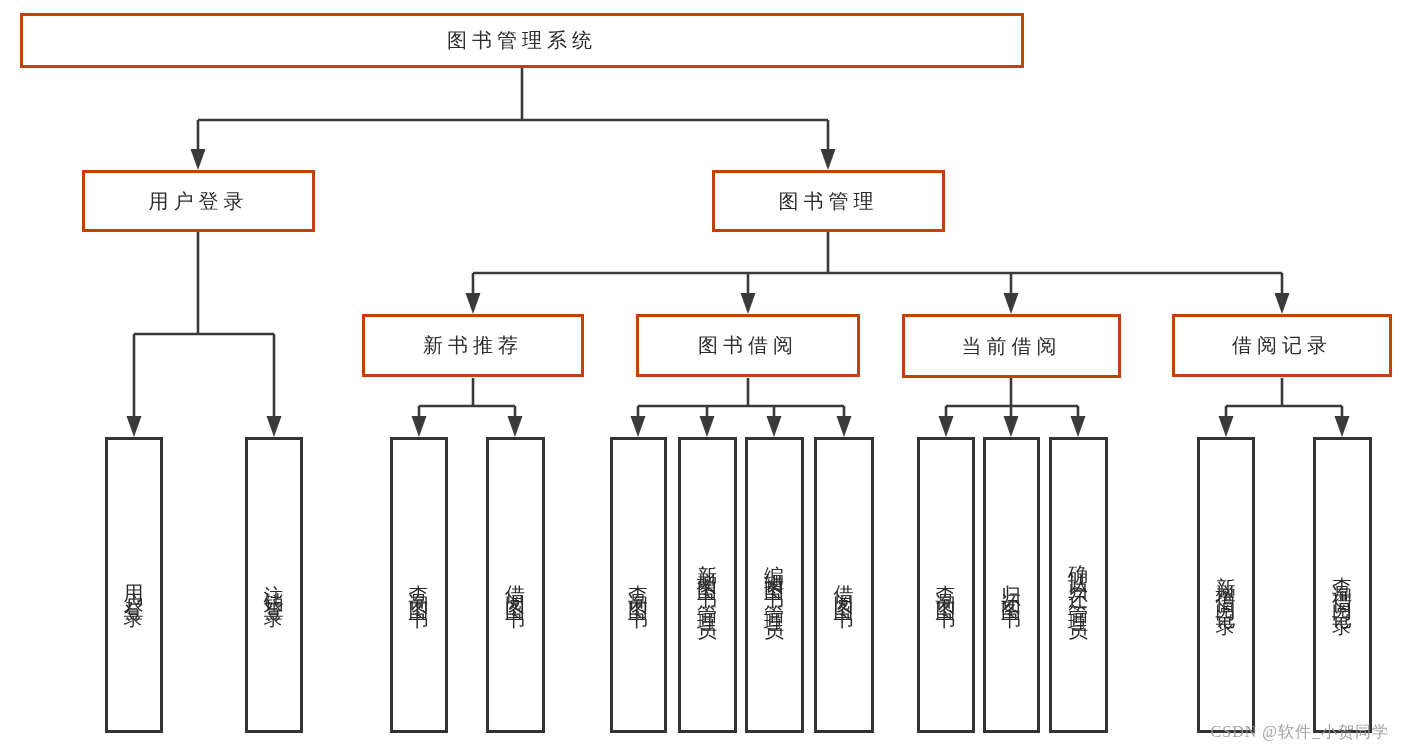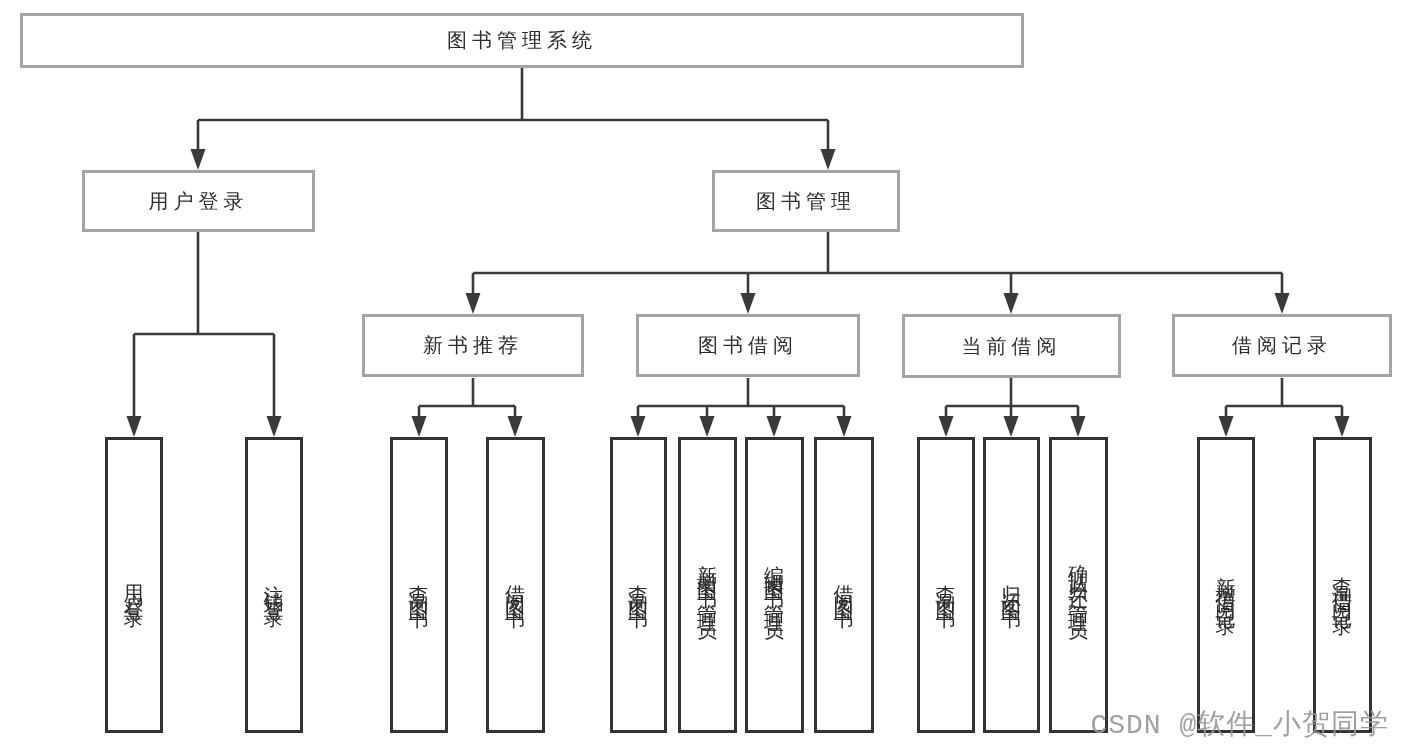--- a/index.html
+++ b/index.html
@@ -2,37 +2,37 @@
 <html><head>
 <meta charset="utf-8">
 <style>
   html,body{margin:0;padding:0;background:#ffffff;}
   .stage{
     position:relative;width:1405px;height:747px;background:#ffffff;
     font-family:"Liberation Sans", sans-serif;overflow:hidden;
   }
   .connectors{position:absolute;left:0;top:0;width:1405px;height:747px;}
   .hnode{
-    position:absolute;border:3px solid #a3a3a3;background:#ffffff;
+    position:absolute;border:3px solid #c2410c;background:#ffffff;
     display:flex;align-items:center;justify-content:center;
     font-size:20px;letter-spacing:5px;color:#2b2b2b;box-sizing:border-box;
     white-space:nowrap;
   }
   .vnode{
     position:absolute;border:3px solid #333333;background:#ffffff;
     display:flex;align-items:center;justify-content:center;box-sizing:border-box;
   }
   .vnode .vtext{
     writing-mode:vertical-rl;text-orientation:mixed;
     font-size:20px;letter-spacing:8px;line-height:1;color:#2b2b2b;
   }
   .watermark{
-    position:absolute;right:16px;bottom:4px;font-size:28px;
+    position:absolute;right:16px;bottom:4px;font-size:16px;
     color:rgba(152,152,152,0.92);letter-spacing:1px;z-index:6;
-    font-family:Liberation Mono, monospace;white-space:nowrap;
+    font-family:Liberation Serif, serif;white-space:nowrap;
   }
 </style>
 </head>
 <body>
 
 <div class="stage">
 
   <svg class="connectors" width="1405" height="747" viewBox="0 0 1405 747">
     <path fill="none" stroke="#3a3a3a" stroke-width="2.6" d="
       M522,68 V120 M198,120 H828 M198,120 V152 M828,120 V152
@@ -61,21 +61,21 @@
       <polygon points="1003.5,416 1018.5,416 1011,437"></polygon>
       <polygon points="1070.5,416 1085.5,416 1078,437"></polygon>
       <polygon points="1218.5,416 1233.5,416 1226,437"></polygon>
       <polygon points="1334.5,416 1349.5,416 1342,437"></polygon>
     </g>
   </svg>
 
   <div class="hnode" style="left:20px;top:13px;width:1004px;height:55px;">图书管理系统</div>
 
   <div class="hnode" style="left:82px;top:170px;width:233px;height:62px;">用户登录</div>
-  <div class="hnode" style="left:712px;top:170px;width:188px;height:62px;">图书管理</div>
+  <div class="hnode" style="left:712px;top:170px;width:233px;height:62px;">图书管理</div>
 
   <div class="hnode" style="left:362px;top:314px;width:222px;height:63px;">新书推荐</div>
   <div class="hnode" style="left:636px;top:314px;width:224px;height:63px;">图书借阅</div>
   <div class="hnode" style="left:902px;top:314px;width:219px;height:64px;">当前借阅</div>
   <div class="hnode" style="left:1172px;top:314px;width:220px;height:63px;">借阅记录</div>
 
   <div class="vnode" style="left:105px;top:437px;width:58px;height:296px;">
     <span class="vtext">用户登录</span>
   </div>
   <div class="vnode" style="left:245px;top:437px;width:58px;height:296px;">

